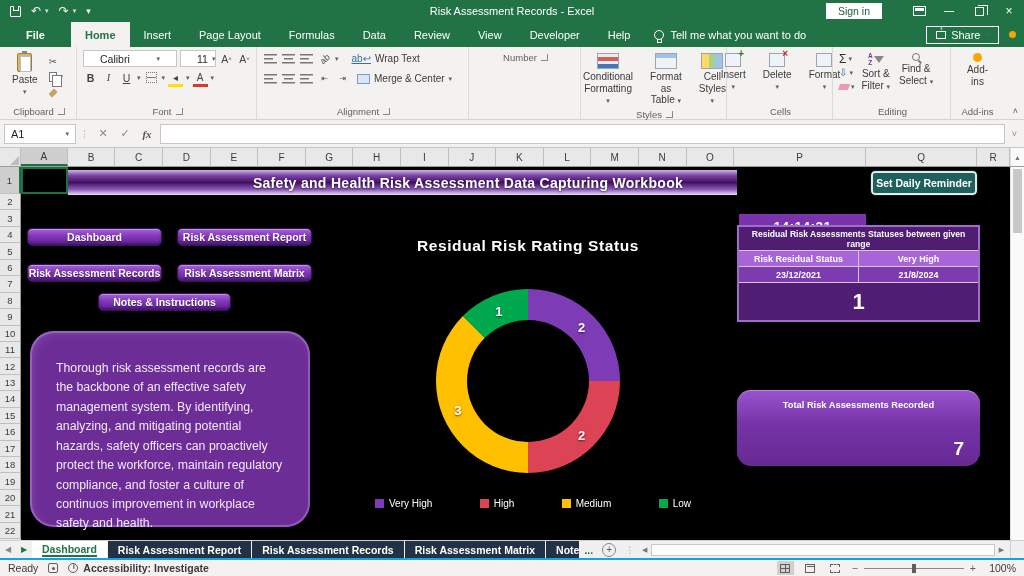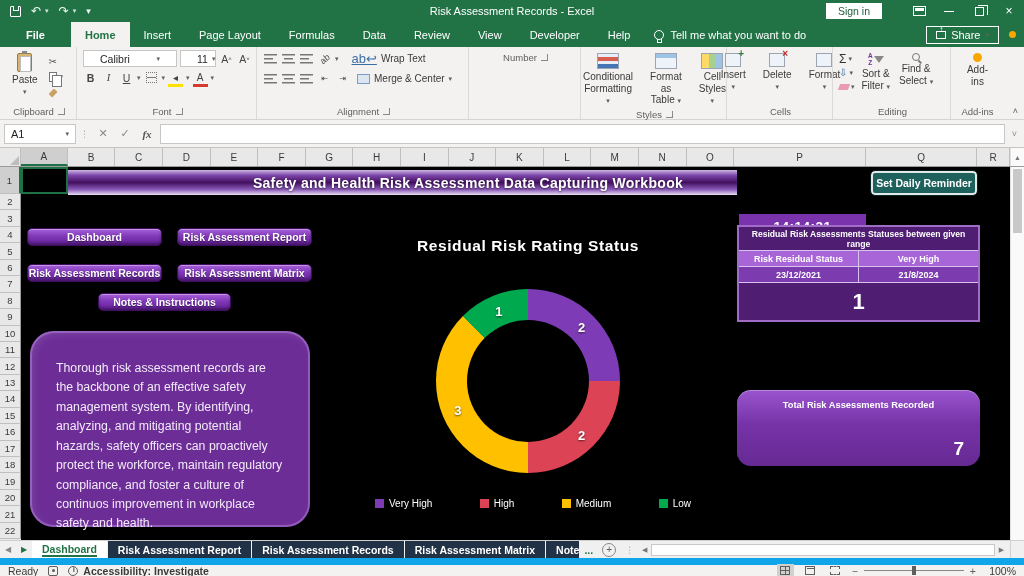--- a/index.html
+++ b/index.html
@@ -170,21 +170,21 @@
   .stab.trunc{ max-width:34px; overflow:hidden; padding-right:0;}
   .tab-more{ color:#217346; font-weight:bold; display:flex; align-items:center; padding:0 4px; cursor:pointer;}
   .addsheet{ width:14px; height:14px; border:1px solid #8a8886; border-radius:50%; color:#605e5c; font-size:10px; display:flex; align-items:center; justify-content:center; align-self:center; margin:0 5px; cursor:pointer;}
   .tabdots{ align-self:center; color:#a0a0a0; font-size:9px; margin:0 4px;}
   .hscroll{ flex:1; align-self:center; height:13px; display:flex; align-items:center; margin-right:2px;}
   .harrow{ width:13px; height:13px; display:flex; align-items:center; justify-content:center; font-size:7px; color:#777; cursor:pointer;}
   .htrack{ flex:1; height:12px; background:#fff; border:1px solid #c8c8c8; cursor:grab;}
   .tabcorner{ width:14px; background:#f0f0f0; border-left:1px solid #d0d0d0;}
 
   
-  .statusbar{ height:18px; background:#f3f2f1; border-top:7px solid #0ea5e9; display:flex; align-items:center; font-size:10.5px; color:#3b3a39; padding:0 8px; gap:10px;}
+  .statusbar{ height:18px; background:#f3f2f1; border-top:2px solid #0ea5e9; display:flex; align-items:center; font-size:10.5px; color:#3b3a39; padding:0 8px; gap:10px;}
   .rec-ic{ width:10px; height:10px; border:1px solid #605e5c; border-radius:2px; position:relative; display:inline-block; cursor:pointer;}
   .rec-ic::after{ content:""; position:absolute; left:2.5px; top:2.5px; width:3px; height:3px; border-radius:50%; background:#605e5c;}
   .acc{ display:flex; align-items:center; gap:5px; font-weight:bold; cursor:pointer;}
   .acc-ic{ width:10px; height:10px; border:1px solid #605e5c; border-radius:50%; position:relative; display:inline-block;}
   .acc-ic::after{ content:"i"; position:absolute; left:3.5px; top:-2px; font-size:8px; color:#605e5c;}
   .sb-right{ margin-left:auto; display:flex; align-items:center; gap:8px;}
   .viewbtn{ width:17px; height:14px; display:flex; align-items:center; justify-content:center; cursor:pointer;}
   .viewbtn.on{ background:#d2d0ce;}
   .vgrid{ width:10px; height:9px; background:
      linear-gradient(#605e5c 0 0) 0 0/10px 1px no-repeat,
@@ -325,21 +325,21 @@
             </span>
           <span class="tool">
               <span class="alignlines c"></span>
             </span>
           <span class="tool">
               <span class="alignlines"></span>
             </span>
           <span class="tool" style="transform:rotate(-40deg);font-size:9px;">ab</span>
             <span class="dd">▾</span>
           <span class="wrap-row" style="margin-left:10px;">
-            <span style="font-size:13px;color:#3b6ea5;text-decoration:underline;">ab↩</span>
+            <span style="font-size:10px;color:#3b6ea5;text-decoration:underline;">ab↩</span>
             <span>Wrap Text</span>
           </span>
         </div>
         <div class="fontrow">
           <span class="tool">
               <span class="alignlines"></span>
             </span>
           <span class="tool">
               <span class="alignlines c"></span>
             </span>

